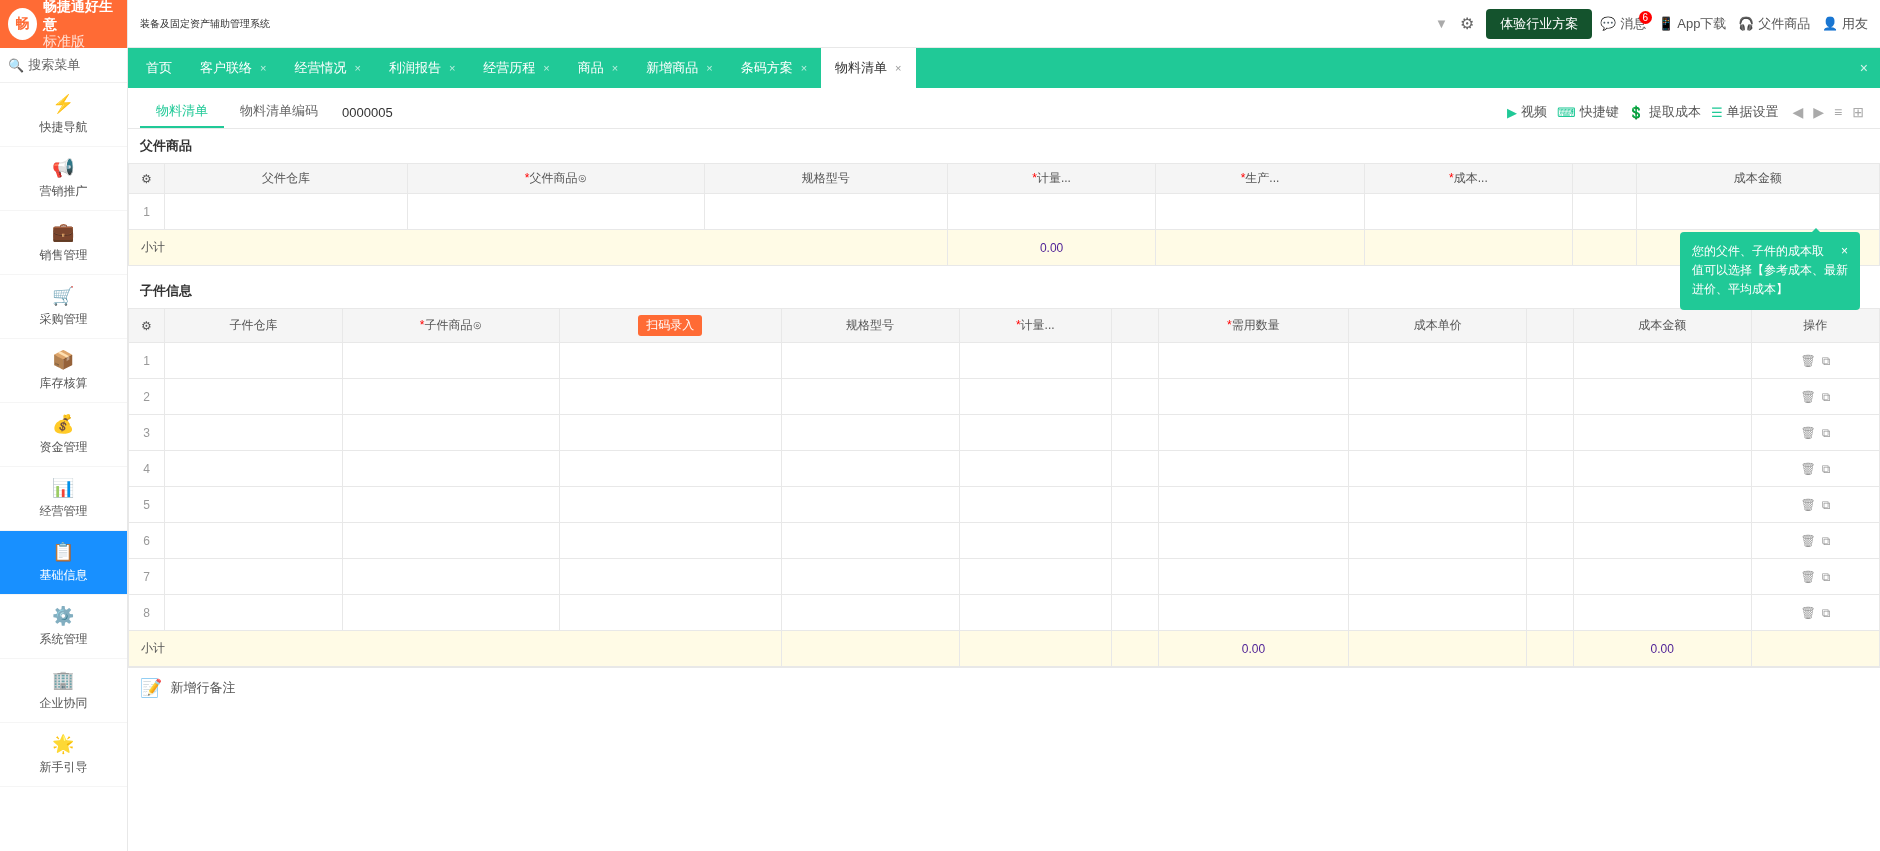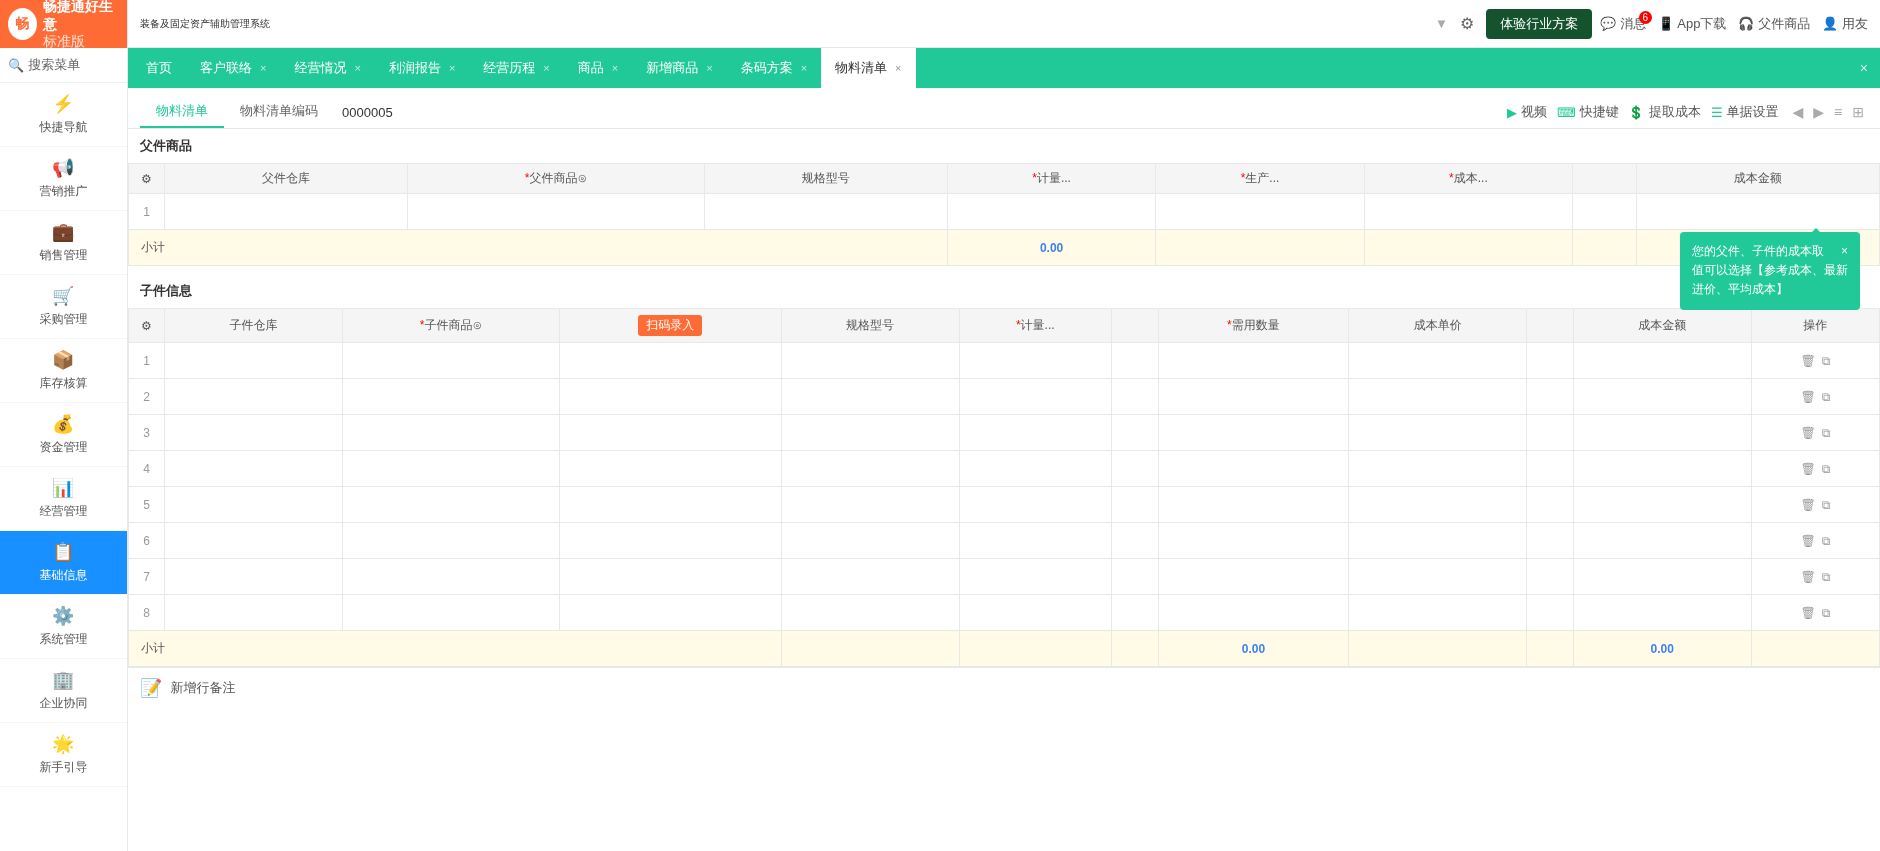--- a/index.html
+++ b/index.html
@@ -191,21 +191,21 @@
       border: 1px solid #e8e8e8;
       padding: 6px 8px;
       text-align: center;
       height: 36px;
     }
     .subtotal-row td {
       background: #fffbe6;
       font-weight: normal;
       color: #555;
     }
-    .subtotal-row td.value { font-weight: bold; color: #3b82f6; }
+    .subtotal-row td.value { font-weight: normal; color: #4c1d95; }
 
     .required-star { color: red; }
 
     .scan-btn {
       background: #ff6b35;
       color: white;
       border: none;
       border-radius: 3px;
       padding: 2px 8px;
       font-size: 12px;

